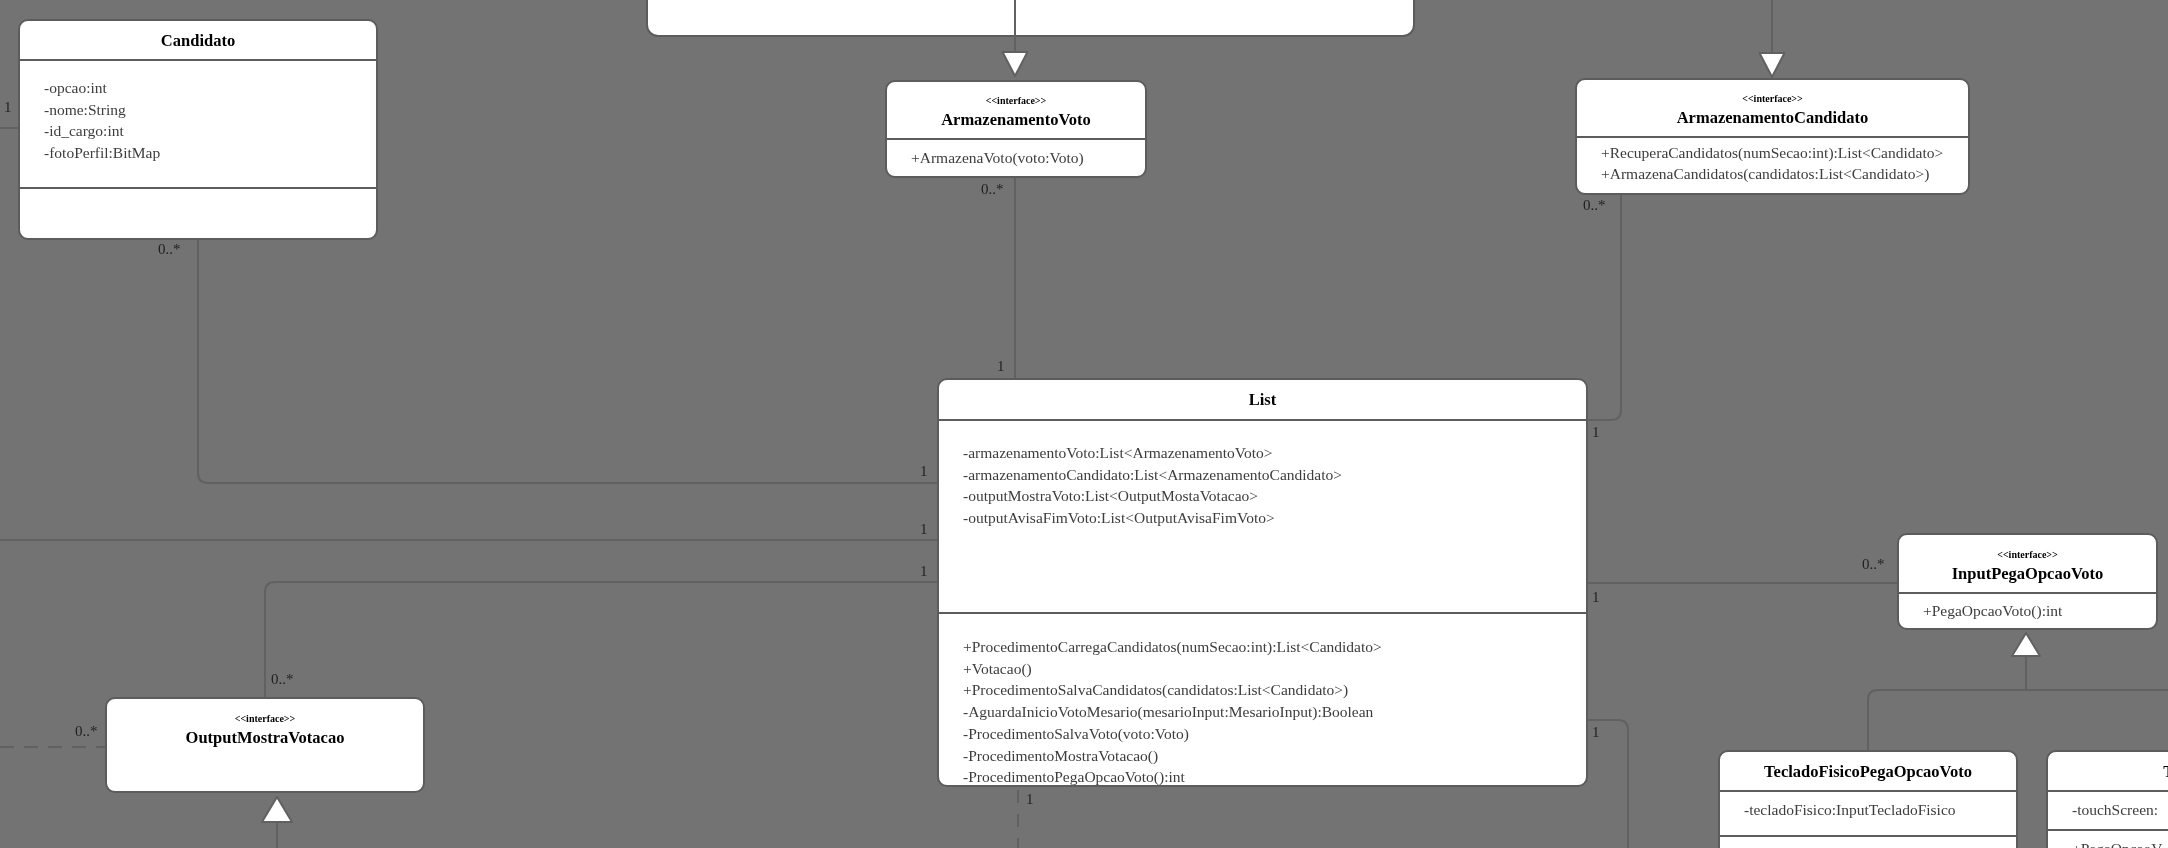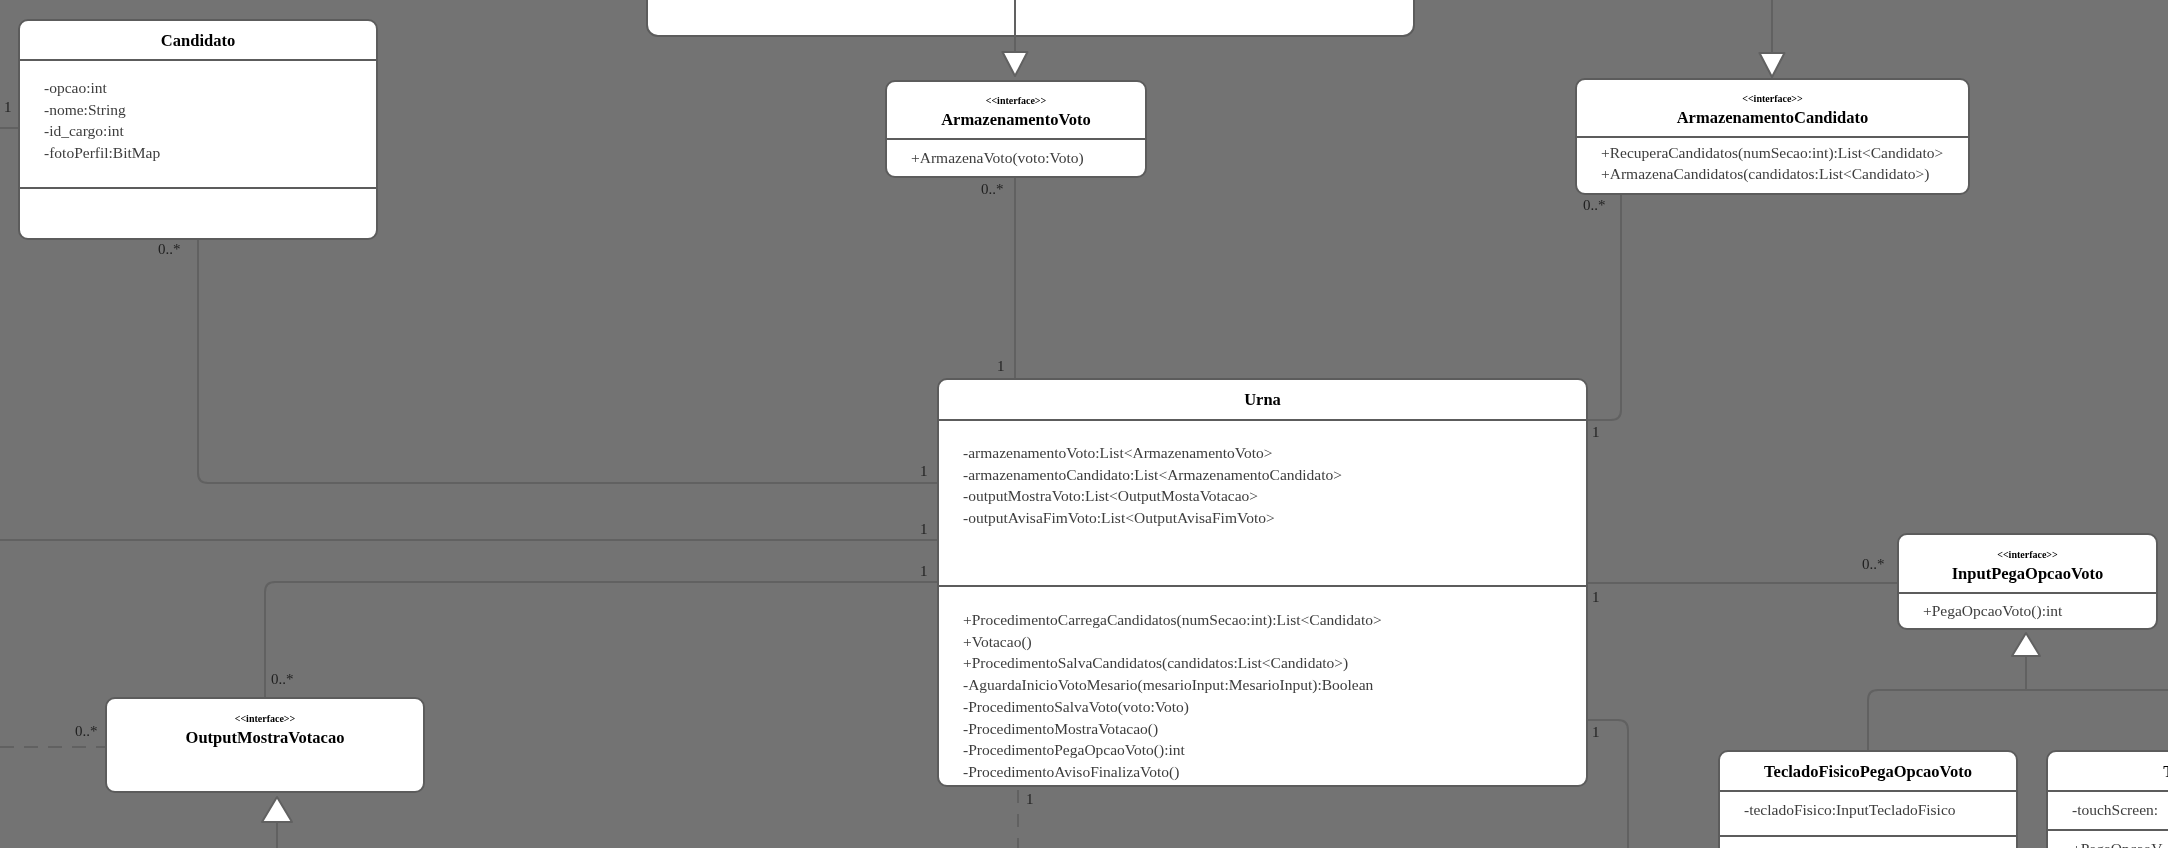--- a/index.html
+++ b/index.html
@@ -71,23 +71,23 @@
       <div class="cls-name">ArmazenamentoCandidato</div>
     </div>
     <div class="sec grow members tight" style="padding-top:5px">
         <div class="member-line">+RecuperaCandidatos(numSecao:int):List&lt;Candidato&gt;</div>
         <div class="member-line">+ArmazenaCandidatos(candidatos:List&lt;Candidato&gt;)</div>
       </div>
   </div>
 
   <div class="uml-class" style="left:937px;top:378px;width:651px;height:409px">
     <div class="sec first title-sec" style="height:39px">
-      <div class="cls-name">Urna</div>
+      <div class="cls-name">List</div>
     </div>
-    <div class="sec members" style="height:166px;padding-top:21px">
+    <div class="sec members" style="height:193px;padding-top:21px">
         <div class="member-line">-armazenamentoVoto:List&lt;ArmazenamentoVoto&gt;</div>
         <div class="member-line">-armazenamentoCandidato:List&lt;ArmazenamentoCandidato&gt;</div>
         <div class="member-line">-outputMostraVoto:List&lt;OutputMostaVotacao&gt;</div>
         <div class="member-line">-outputAvisaFimVoto:List&lt;OutputAvisaFimVoto&gt;</div>
       </div>
     <div class="sec grow members" style="padding-top:22px">
         <div class="member-line">+ProcedimentoCarregaCandidatos(numSecao:int):List&lt;Candidato&gt;</div>
         <div class="member-line">+Votacao()</div>
         <div class="member-line">+ProcedimentoSalvaCandidatos(candidatos:List&lt;Candidato&gt;)</div>
         <div class="member-line">-AguardaInicioVotoMesario(mesarioInput:MesarioInput):Boolean</div>

